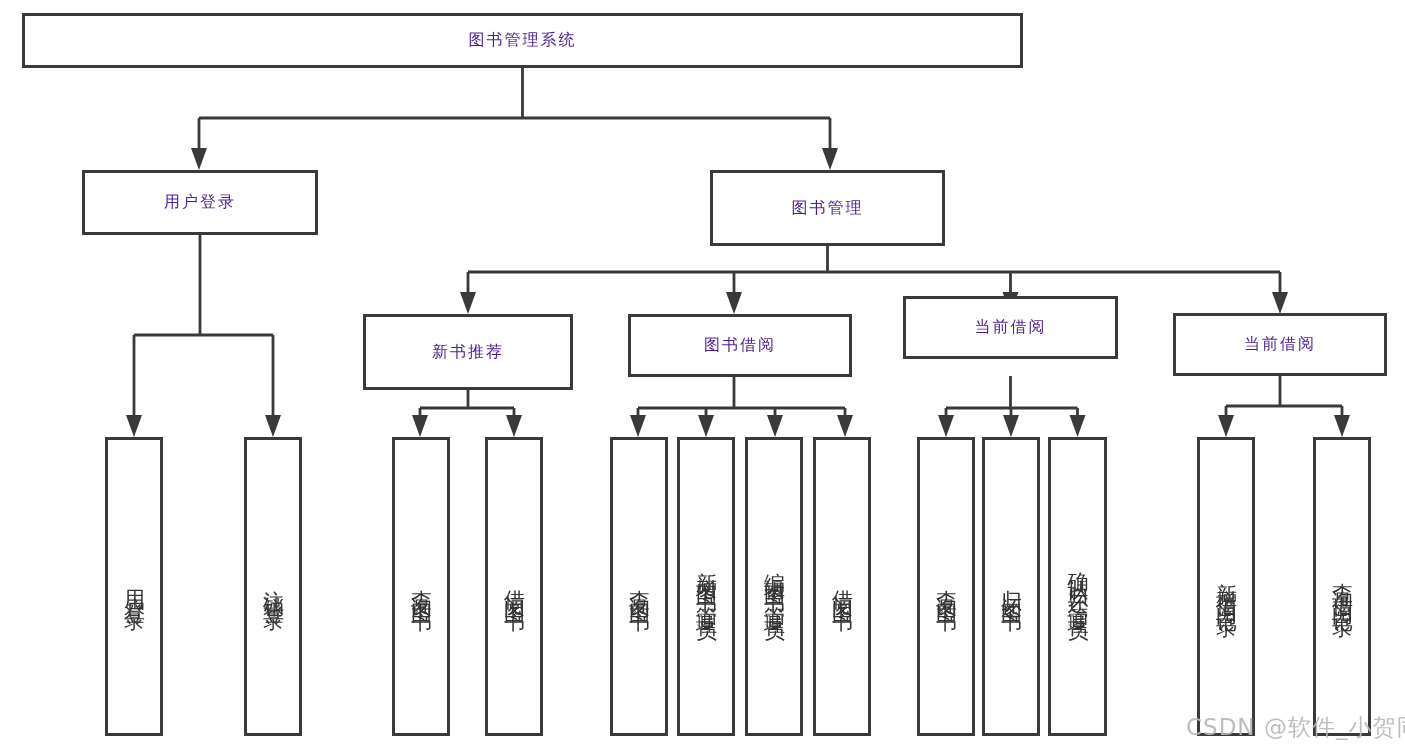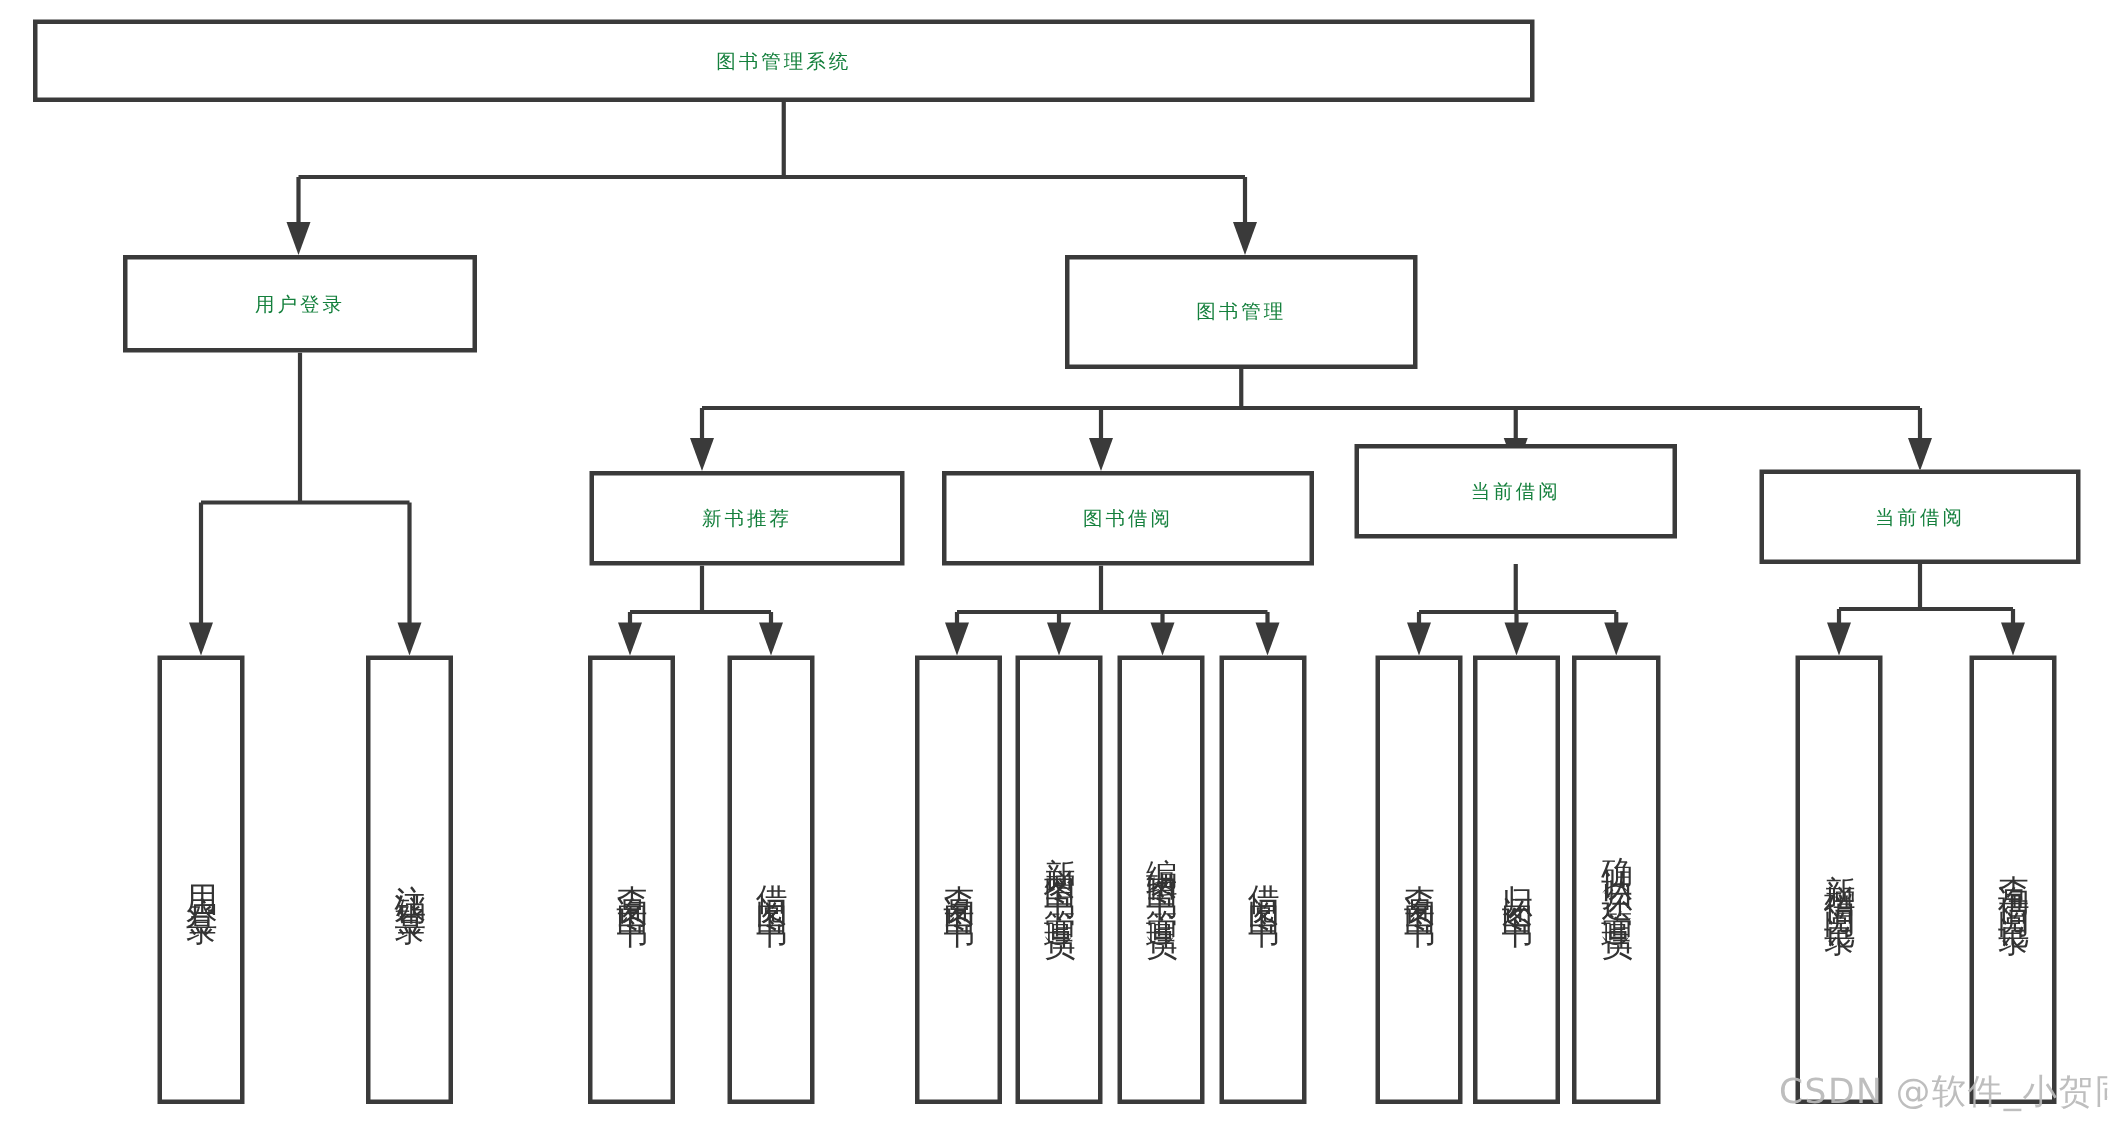--- a/index.html
+++ b/index.html
@@ -16,24 +16,24 @@
   .node {
     position:absolute;
     background:#ffffff;
     border:3px solid #3a3a3a;
     display:flex;
     align-items:center;
     justify-content:center;
     z-index:2;
   }
   .hlabel {
-    font-size:13px;
+    font-size:16px;
     letter-spacing:2px;
     white-space:nowrap;
-    color:#15803d;
+    color:#4c1d95;
   }
   .vnode .vlabel {
     writing-mode:vertical-rl;
     text-orientation:mixed;
     font-size:21px;
     line-height:1;
     letter-spacing:7px;
     color:#333333;
     white-space:nowrap;
   }
@@ -104,24 +104,24 @@
     <span class="hlabel">图书管理系统</span>
   </div>
 
   <div class="node" style="left:82px; top:170px; width:236px; height:65px;">
     <span class="hlabel">用户登录</span>
   </div>
   <div class="node" style="left:710px; top:170px; width:235px; height:76px;">
     <span class="hlabel">图书管理</span>
   </div>
 
-  <div class="node" style="left:363px; top:314px; width:210px; height:63px;margin-left:30px;">
+  <div class="node" style="left:363px; top:314px; width:210px; height:76px;">
     <span class="hlabel">新书推荐</span>
   </div>
-  <div class="node" style="left:628px; top:314px; width:248px; height:63px;">
+  <div class="node" style="left:628px; top:314px; width:224px; height:63px;">
     <span class="hlabel">图书借阅</span>
   </div>
   <div class="node" style="left:903px; top:296px; width:215px; height:63px;">
     <span class="hlabel">当前借阅</span>
   </div>
   <div class="node" style="left:1173px; top:313px; width:214px; height:63px;">
     <span class="hlabel">当前借阅</span>
   </div>
 
   <div class="node vnode" style="left:105px; top:437px; width:58px; height:299px;">

